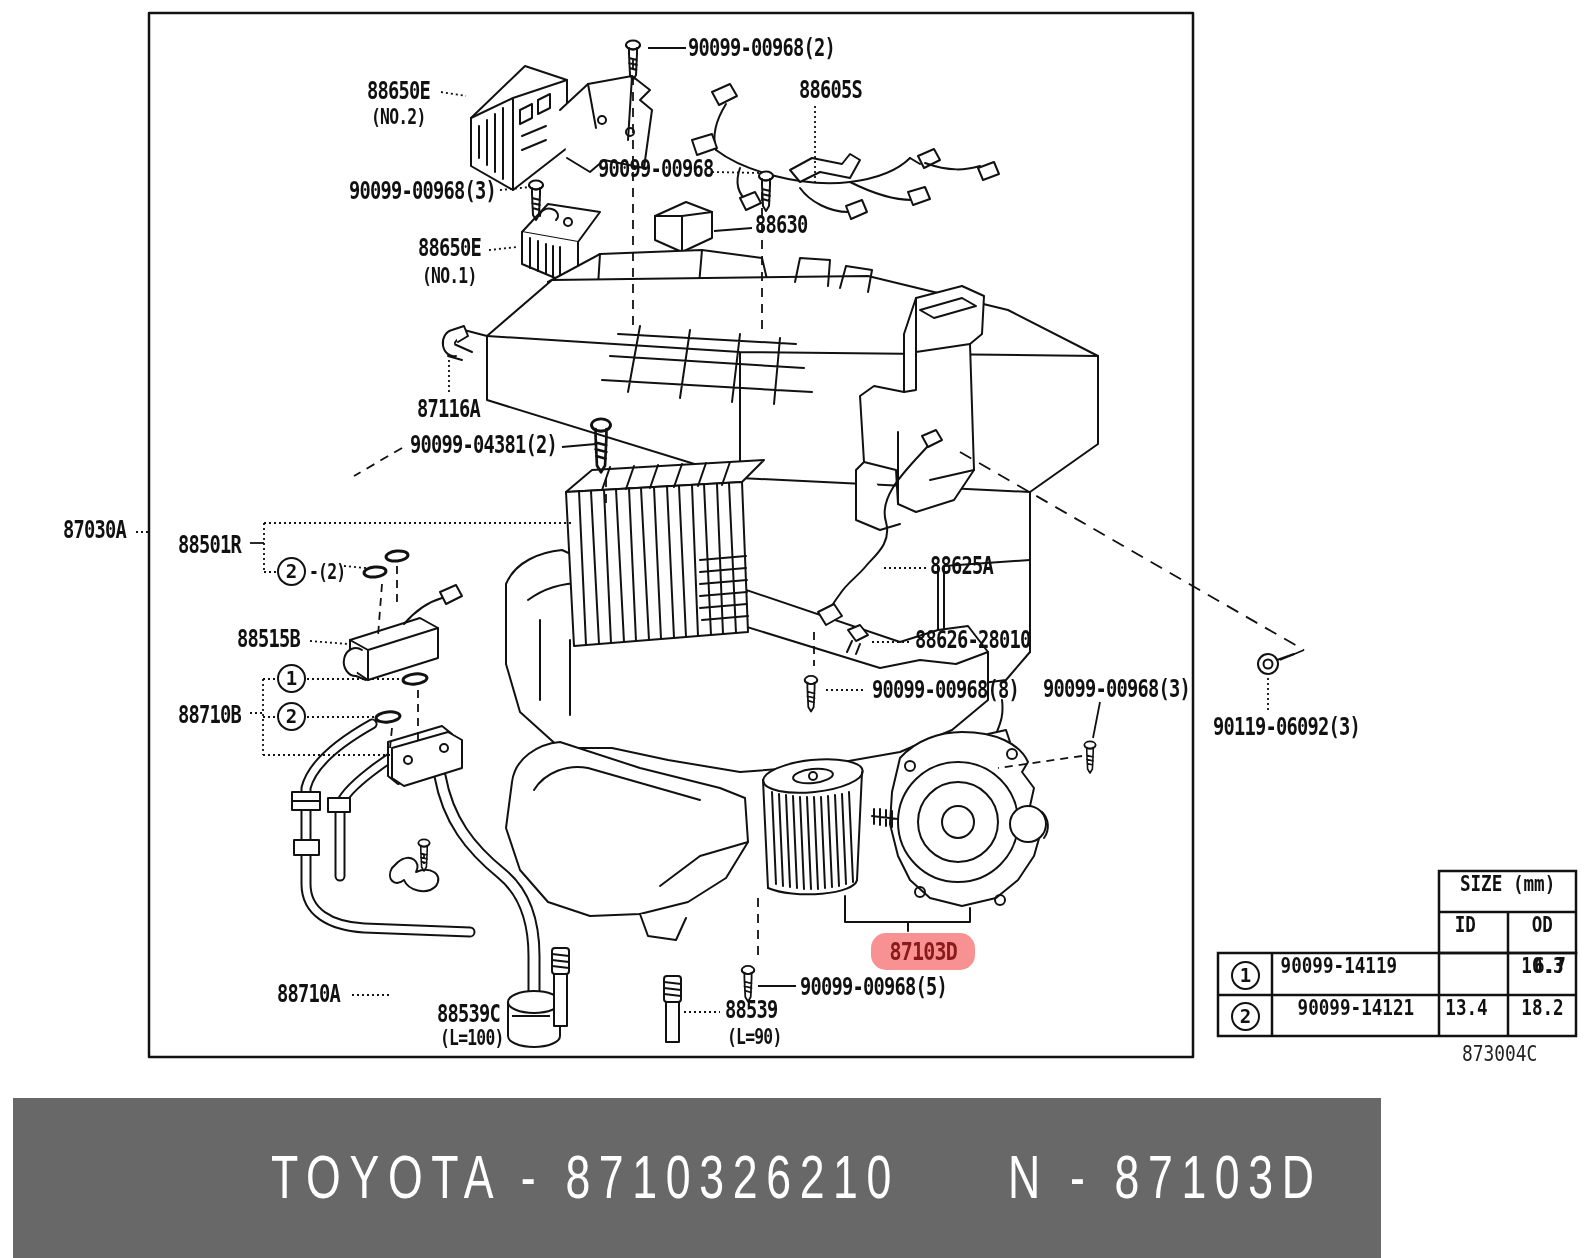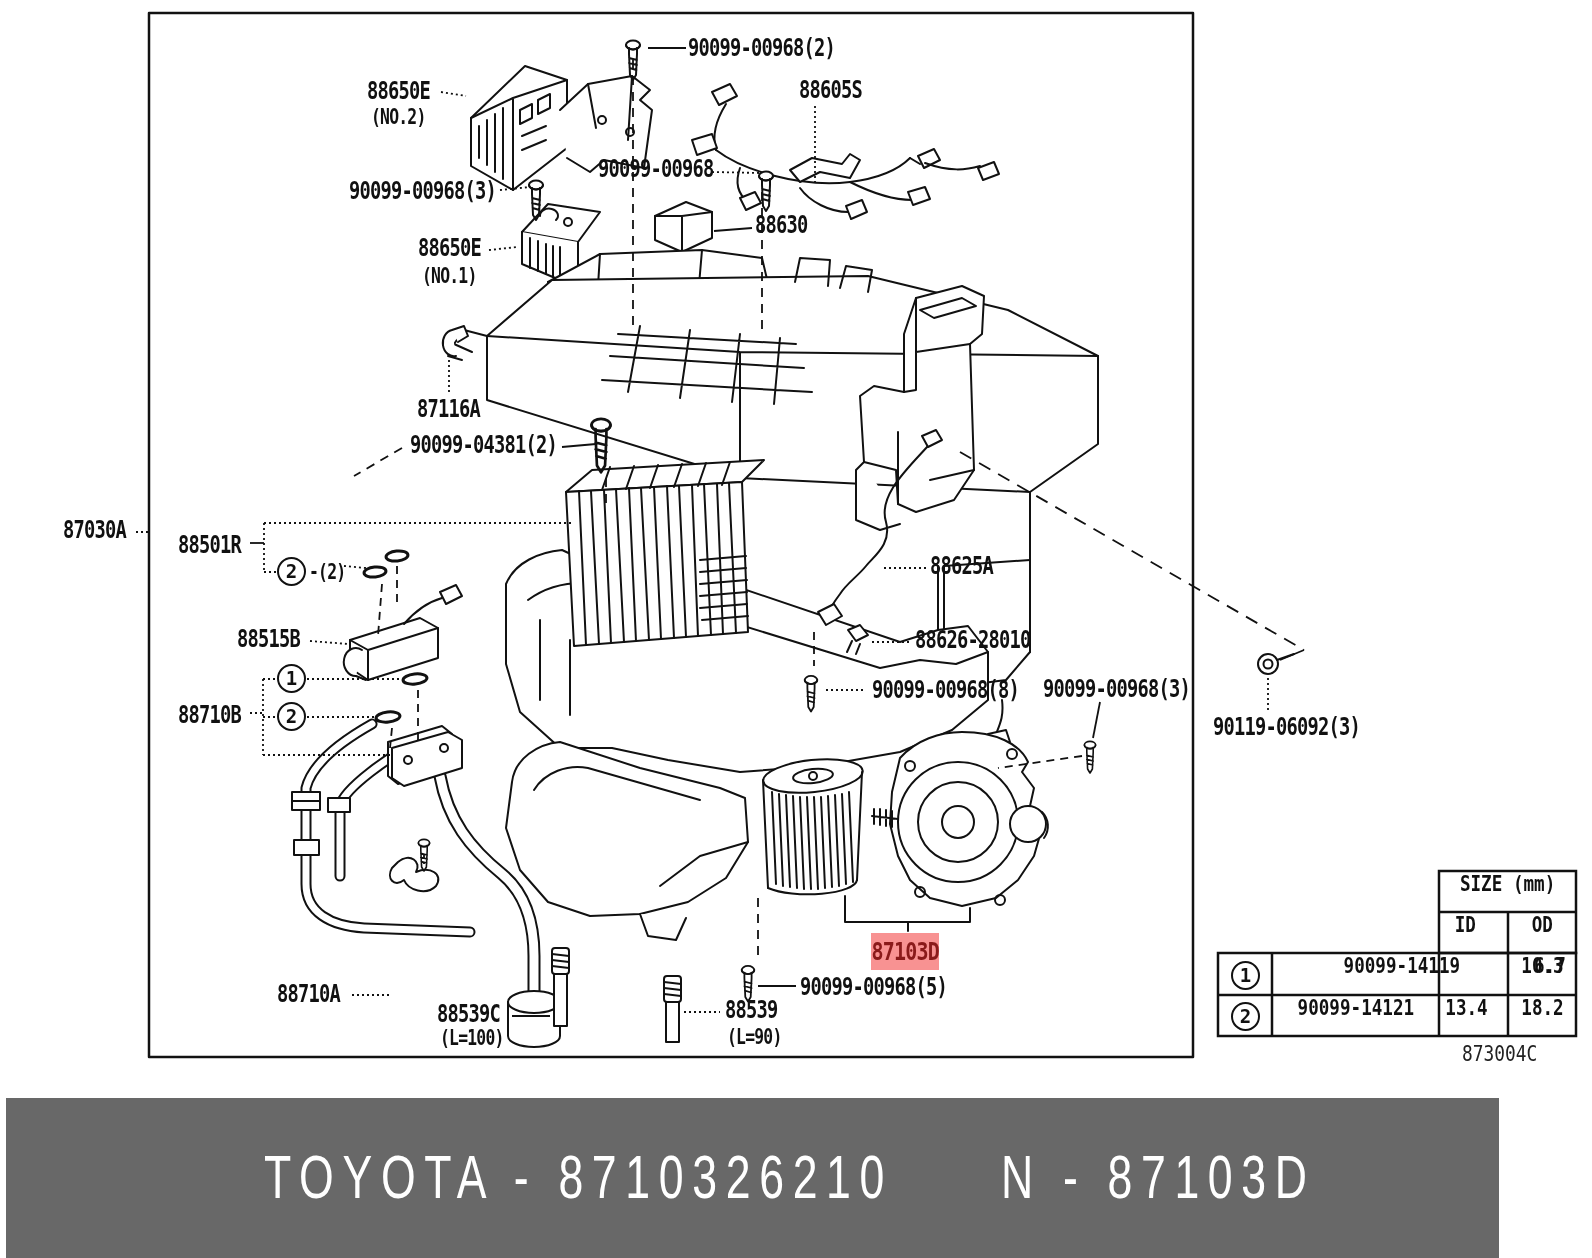--- a/index.html
+++ b/index.html
@@ -7,31 +7,31 @@
         font-family:"DejaVu Sans Mono",monospace;}
   svg.art{position:absolute;left:0;top:0;z-index:1;}
   .plabel{position:absolute;z-index:3;white-space:nowrap;color:#111;
           font:700 24px "DejaVu Sans Mono",monospace;letter-spacing:-1px;
           transform:scaleX(0.78);transform-origin:left top;line-height:24px;}
   .plabel.sub{font-size:21px;}
   .qty{font-size:21px;}
   .cref{position:absolute;z-index:3;width:29px;height:29px;border:2.5px solid #111;
         border-radius:50%;box-sizing:border-box;text-align:center;
         font:700 19px "DejaVu Sans Mono",monospace;line-height:24px;color:#111;background:#fff;}
-  .hl{position:absolute;z-index:3;width:68px;height:37px;display:flex;align-items:center;
-      justify-content:center;}
+  .hl{position:absolute;z-index:3;width:104px;height:37px;display:flex;align-items:center;
+      justify-content:center;border-radius:15px;}
   .hl span{font:700 25px "DejaVu Sans Mono",monospace;letter-spacing:-1px;
       transform:scaleX(0.8);transform-origin:center;}
   
   .tcell{position:absolute;z-index:3;box-sizing:border-box;display:flex;align-items:flex-start;
          justify-content:center;color:#111;font:700 22px "DejaVu Sans Mono",monospace;}
   .tcell span{transform:scaleX(0.8);white-space:nowrap;}
   .dcode{position:absolute;z-index:3;color:#222;font:400 21px "DejaVu Sans Mono",monospace;
          transform:scaleX(0.85);transform-origin:left top;}
-  .footer{position:absolute;left:6px;top:1098px;width:1493px;height:160px;z-index:2;}
+  .footer{position:absolute;left:13px;top:1098px;width:1368px;height:160px;z-index:2;}
   .ftxt{position:absolute;color:#fff;font:500 62px "Liberation Sans",sans-serif;
         letter-spacing:12px;transform:scaleX(0.72);transform-origin:left center;
         top:50%;margin-top:-34px;line-height:66px;white-space:nowrap;}
 </style>
 </head>
 <body>
 
 <div class="page">
 
 <svg class="art" width="1592" height="1258" viewBox="0 0 1592 1258">
@@ -330,21 +330,21 @@
 <div class="tcell" style="left:1439px;top:871px;width:137px;height:41px">
       <span>SIZE (mm)</span>
     </div>
 <div class="tcell" style="left:1439px;top:912px;width:53px;height:41px">
       <span>ID</span>
     </div>
 <div class="tcell" style="left:1508px;top:912px;width:68px;height:57px">
       <span>OD</span>
     </div>
 <div class="cref" style="left:1231px;top:961px">1</div>
-<div class="tcell" style="left:1335px;top:953px;width:133px;height:42px">
+<div class="tcell" style="left:1272px;top:953px;width:133px;height:42px">
       <span>90099-14119</span>
     </div>
 <div class="tcell" style="left:1514px;top:953px;width:72px;height:42px">
       <span>6.7</span>
     </div>
 <div class="tcell" style="left:1508px;top:953px;width:68px;height:42px">
       <span>10.3</span>
     </div>
 <div class="cref" style="left:1231px;top:1002px">2</div>
 <div class="tcell" style="left:1272px;top:995px;width:167px;height:41px">

